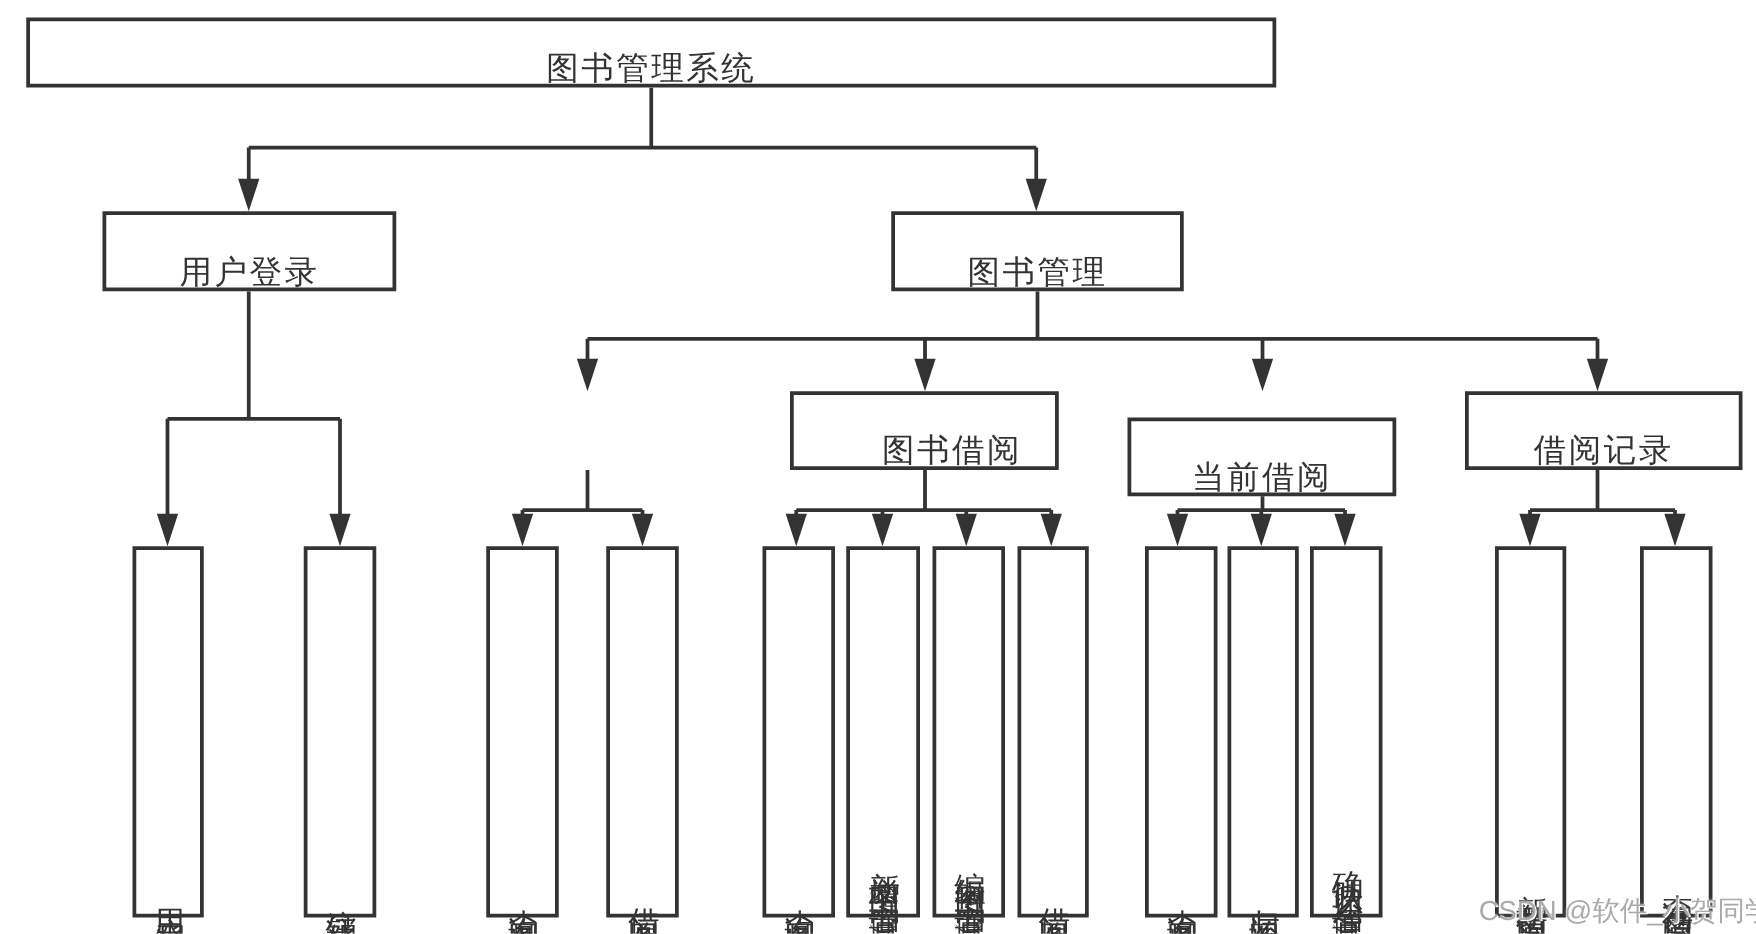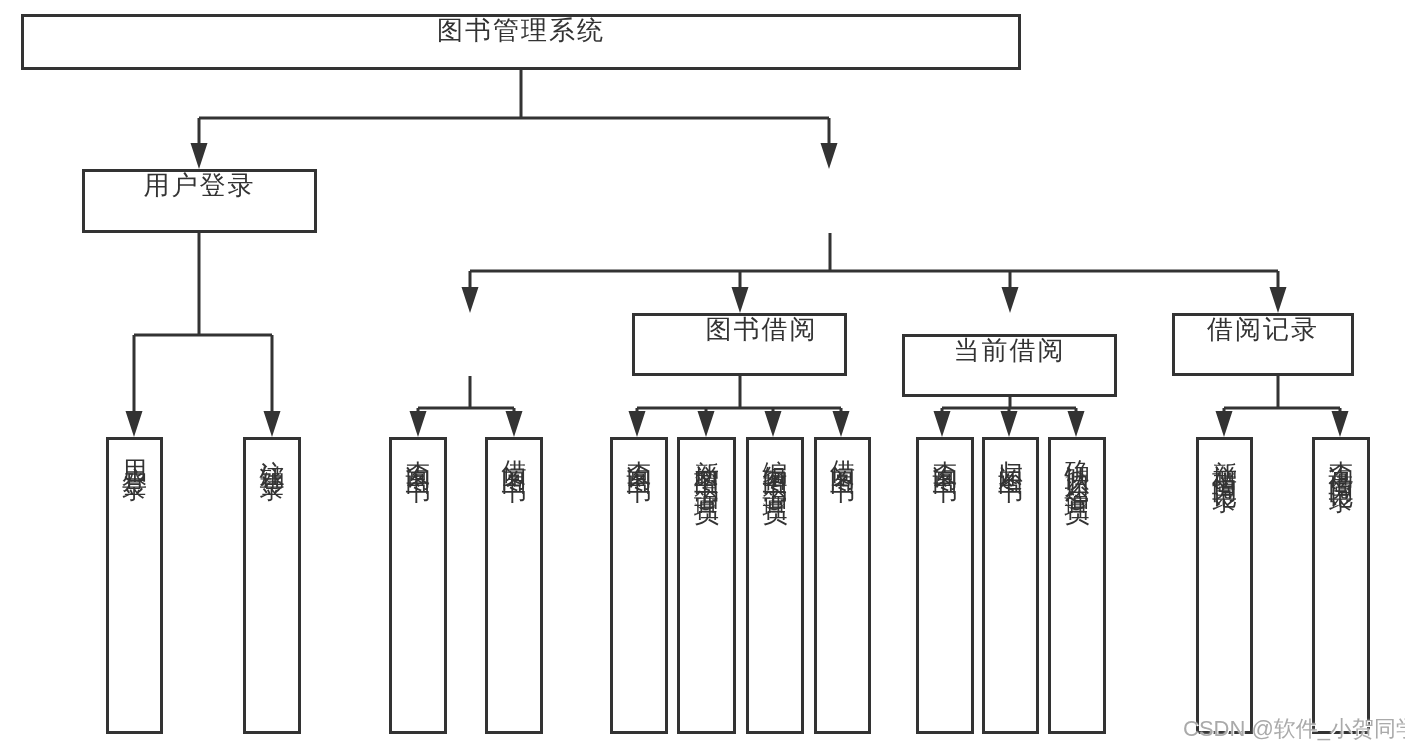--- a/index.html
+++ b/index.html
@@ -16,21 +16,21 @@
     left: 0; top: 0;
     width: 1405px; height: 747px;
     z-index: 1;
   }
   .box {
     position: absolute;
     box-sizing: border-box;
     background: #ffffff;
     border: 3px solid #333333;
     display: flex;
-    align-items: flex-start;
+    align-items: flex-end;
     justify-content: center;
     color: #333333;
     z-index: 2;
   }
   .hlabel {
     font-size: 26px;
     letter-spacing: 2px;
     white-space: nowrap;
     line-height: 1;
   }
@@ -89,28 +89,31 @@
       M1331.5 411 L1348.5 411 L1340 437 Z"></path>
   </svg>
 
   <div class="box" style="left:21px; top:14px; width:1000px; height:56px;">
     <span class="hlabel">图书管理系统</span>
   </div>
 
   <div class="box" style="left:82px; top:169px; width:235px; height:64px;">
     <span class="hlabel">用户登录</span>
   </div>
+  <div class="box" style="left:713px; top:169px; width:234px; height:64px;">
+    <span class="hlabel">图书管理</span>
+  </div>
 
   <div class="box" style="left:632px; top:313px; width:215px; height:63px;padding-left:44px;">
     <span class="hlabel">图书借阅</span>
   </div>
   <div class="box" style="left:902px; top:313px; width:215px; height:63px;margin-top:21px;">
     <span class="hlabel">当前借阅</span>
   </div>
-  <div class="box" style="left:1172px; top:313px; width:182px; height:63px;">
+  <div class="box" style="left:1172px; top:313px; width:222px; height:63px;">
     <span class="hlabel">借阅记录</span>
   </div>
 
   <div class="box" style="left:106px; top:437px; width:57px; height:297px;">
     <span class="vlabel">用户登录</span>
   </div>
   <div class="box" style="left:243px; top:437px; width:58px; height:297px;">
     <span class="vlabel">注销登录</span>
   </div>
 

